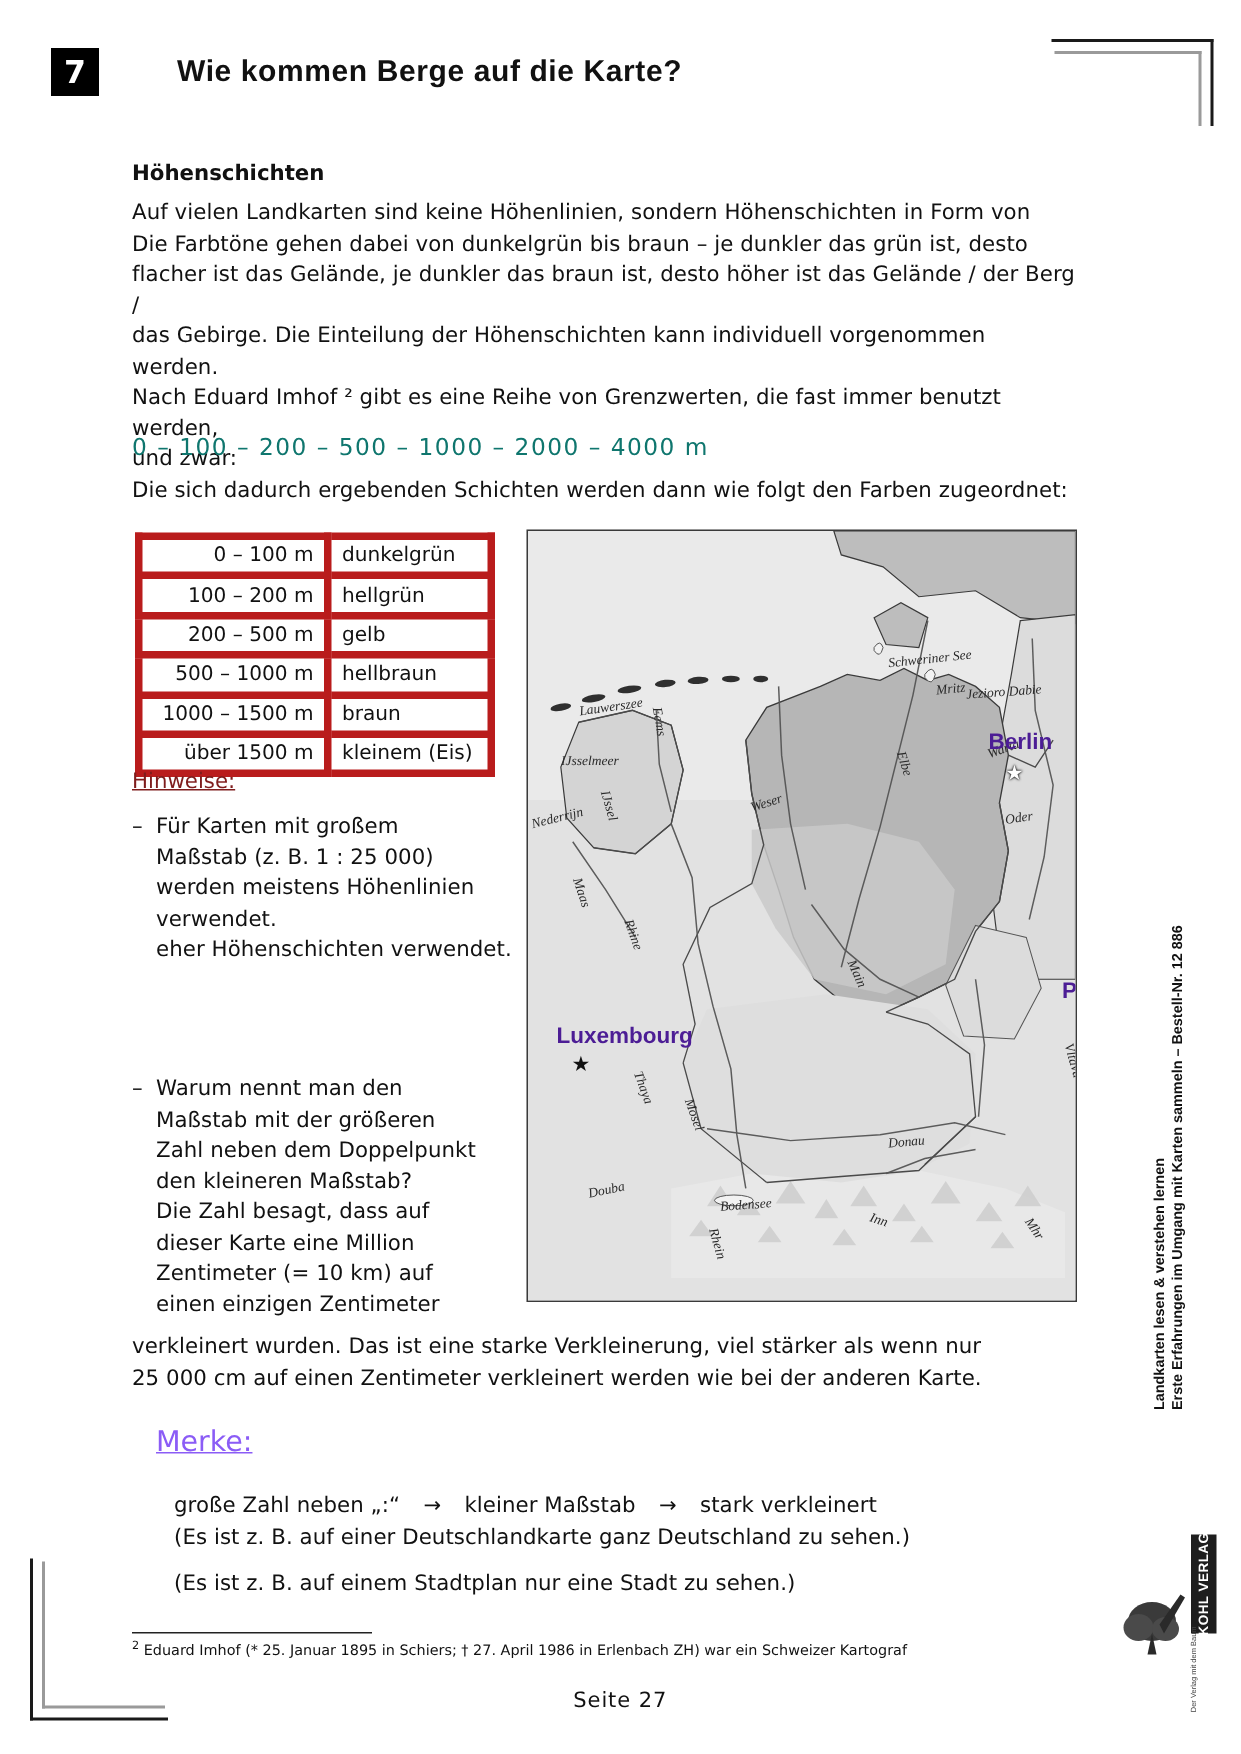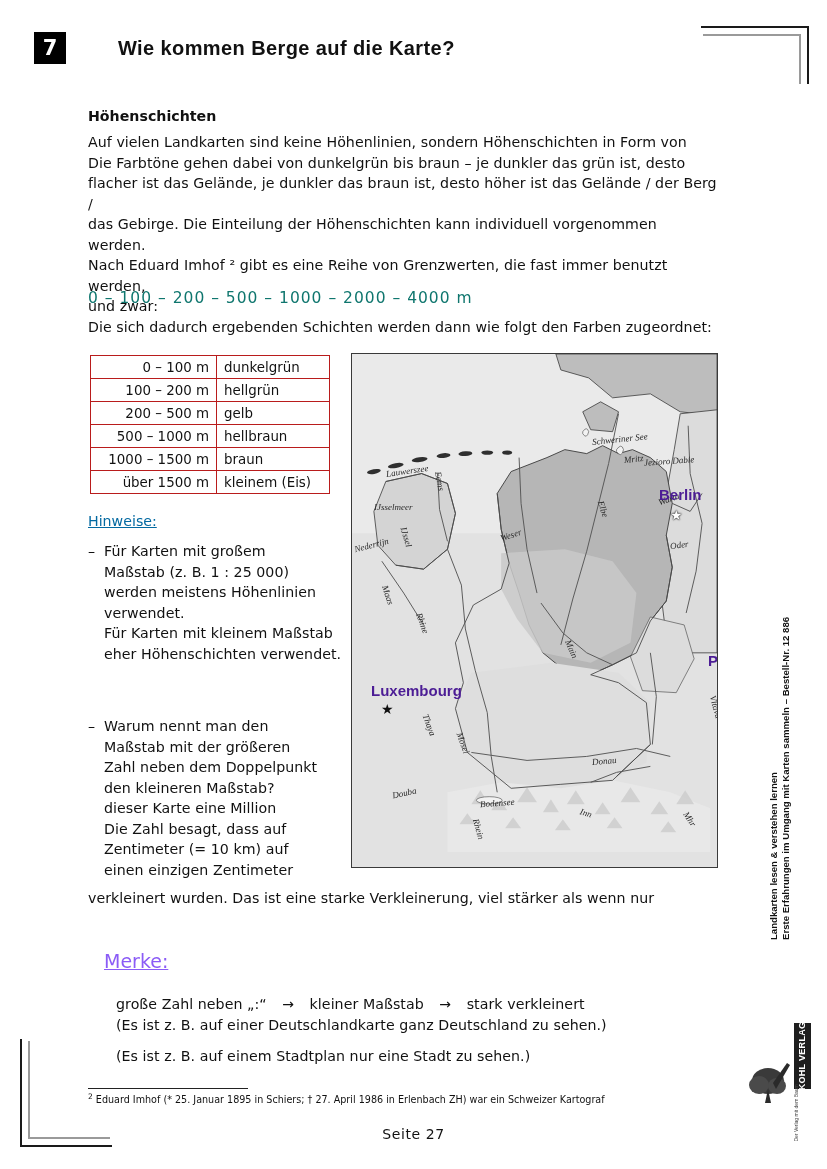--- a/index.html
+++ b/index.html
@@ -77,33 +77,33 @@
     font-size: 15.5px; color: #0f766e; letter-spacing: 1px;
   }
   .zuordnung { position: absolute; left: 88px; top: 317px; width: 630px; }
 
   
   .ctable {
     position: absolute; left: 90px; top: 355px;
     width: 240px; border-collapse: collapse;
   }
   .ctable td {
-    border: 1px solid #b91c1c;
+    border: 5px solid #b91c1c;
     font-family: "DejaVu Sans", sans-serif;
     font-size: 13.4px; color: #111;
     padding: 3.2px 7px; height: 23px;
   }
   .ctable td.range { text-align: right; width: 126px; }
   .ctable td.color { text-align: left; }
 
   
   .hinweise-h {
     position: absolute; left: 88px; top: 513px;
     font-family: "DejaVu Sans", sans-serif;
-    font-size: 14.2px; color: #0369a1;
+    font-size: 14.2px; color: #7f1d1d;
     text-decoration: underline;
   }
   .note-block { position: absolute; left: 88px; width: 252px; }
   .note-block.n1 { top: 541px; }
   .note-block.n2 { top: 716px; }
   .note-row { display: flex; }
   .note-dash {
     width: 16px; flex: 0 0 16px;
     font-family: "DejaVu Sans", sans-serif;
     font-size: 14.2px; line-height: 20.5px; color: #111;
@@ -264,44 +264,44 @@
   <div class="hinweise-h">Hinweise:</div>
 
   <div class="note-block n1 body-txt">
     <div class="note-row">
       <div class="note-dash">–</div>
       <div class="note-lines">
         <div>Für Karten mit großem</div>
         <div>Maßstab (z. B. 1 : 25 000)</div>
         <div>werden meistens Höhenlinien</div>
         <div>verwendet.</div>
-        <div>Für Karten mit kleinem Maßstab</div>
         <div>eher Höhenschichten verwendet.</div>
       </div>
     </div>
   </div>
 
   <div class="note-block n2 body-txt">
     <div class="note-row">
       <div class="note-dash">–</div>
       <div class="note-lines">
         <div>Warum nennt man den</div>
         <div>Maßstab mit der größeren</div>
         <div>Zahl neben dem Doppelpunkt</div>
         <div>den kleineren Maßstab?</div>
+        <div>Die Zahl besagt, dass auf</div>
         <div>dieser Karte eine Million</div>
-        <div>Die Zahl besagt, dass auf</div>
         <div>Zentimeter (= 10 km) auf</div>
         <div>einen einzigen Zentimeter</div>
       </div>
     </div>
   </div>
 
   <div class="after-map body-txt">
     <div>verkleinert wurden. Das ist eine starke Verkleinerung, viel stärker als wenn nur</div>
+    <div>25 000 cm auf einen Zentimeter verkleinert werden wie bei der anderen Karte.</div>
   </div>
 
   <div class="merke-h">Merke:</div>
   <div class="merke-body body-txt">
     <div class="grp">
       <div>
         <span>große Zahl neben „:“</span>
         <span class="arw">→</span>
         <span>kleiner Maßstab</span>
         <span class="arw">→</span>

